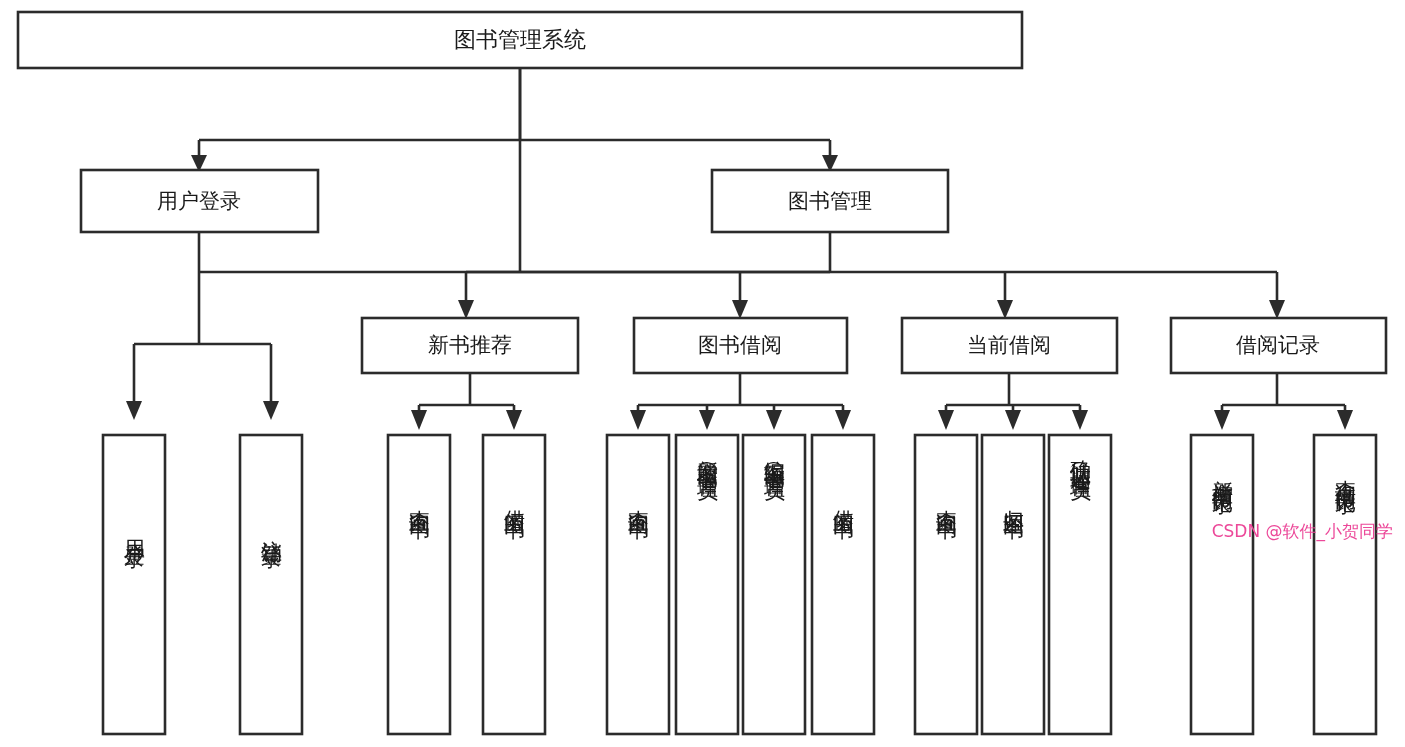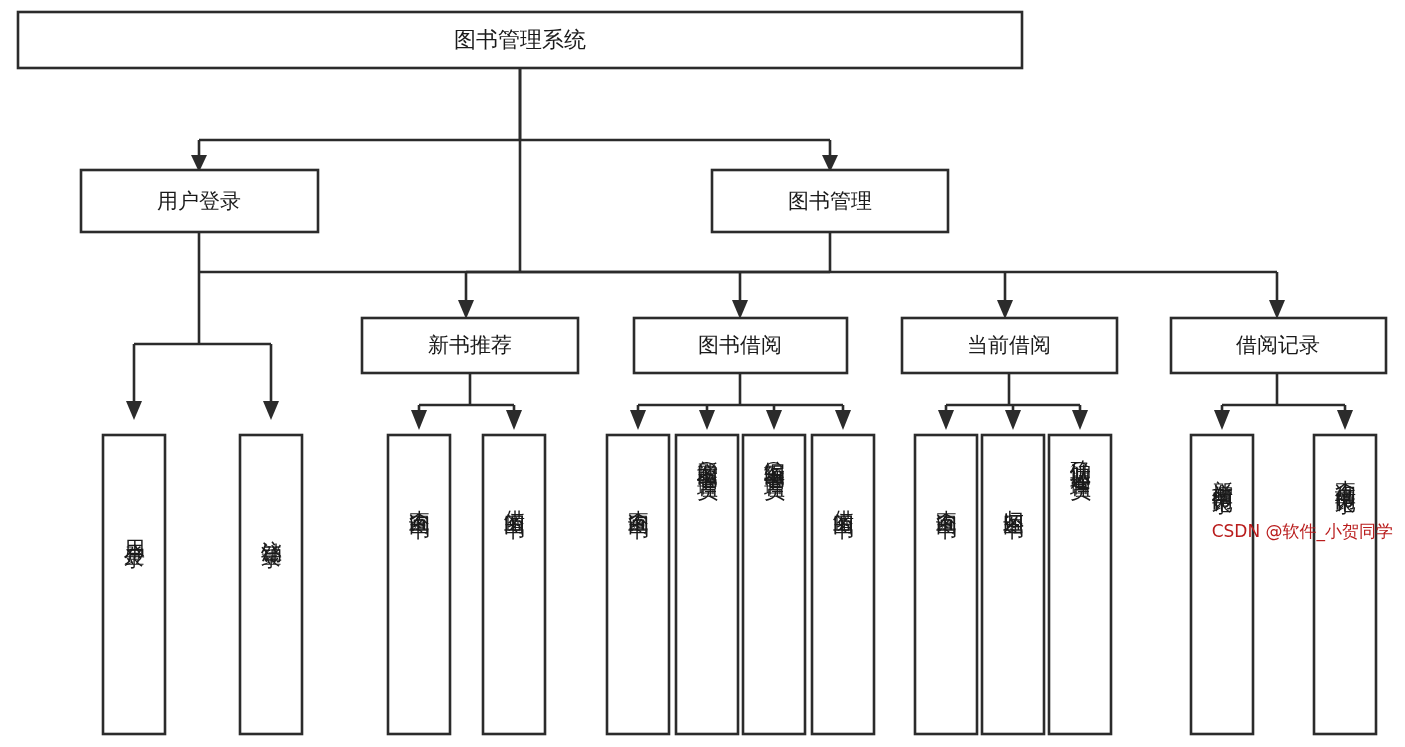--- a/index.html
+++ b/index.html
@@ -74,21 +74,21 @@
     letter-spacing: 3px;
     white-space: nowrap;
     text-align: center;
   }
   .watermark {
     position: absolute;
     right: 12px;
     bottom: 4px;
     font-family: "DejaVu Sans", "Liberation Sans", sans-serif;
     font-size: 17px;
-    color: #b91c1c;
+    color: #ec4899;
     white-space: nowrap;
     pointer-events: none;
   }
 </style>
 </head>
 <body>
 
 <div id="diagram-root">
 
   <svg class="diagram-svg" viewBox="0 0 1405 747">

